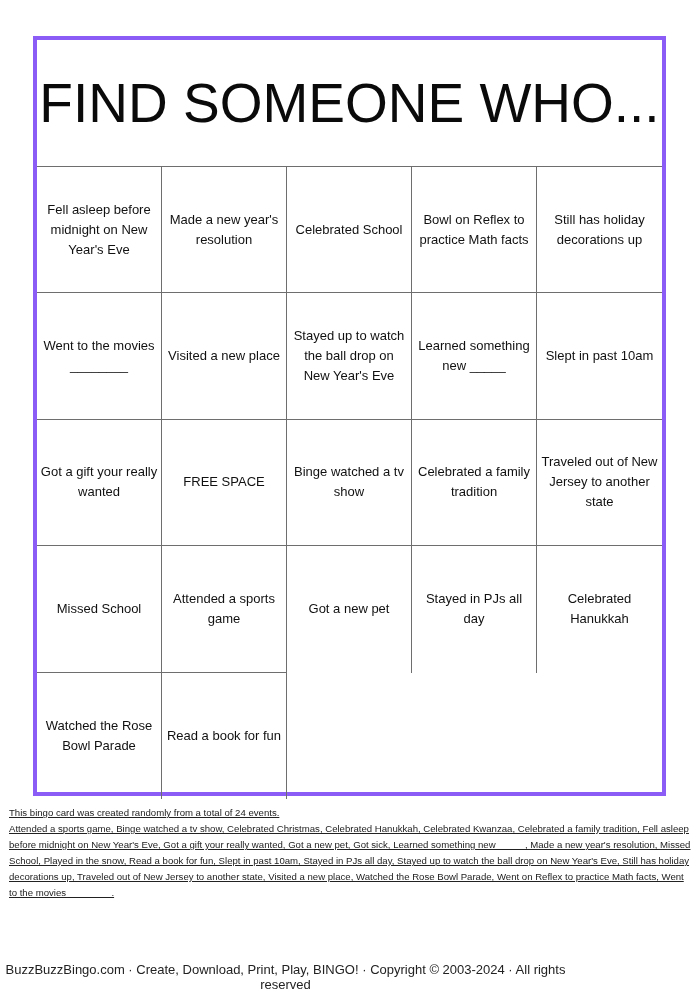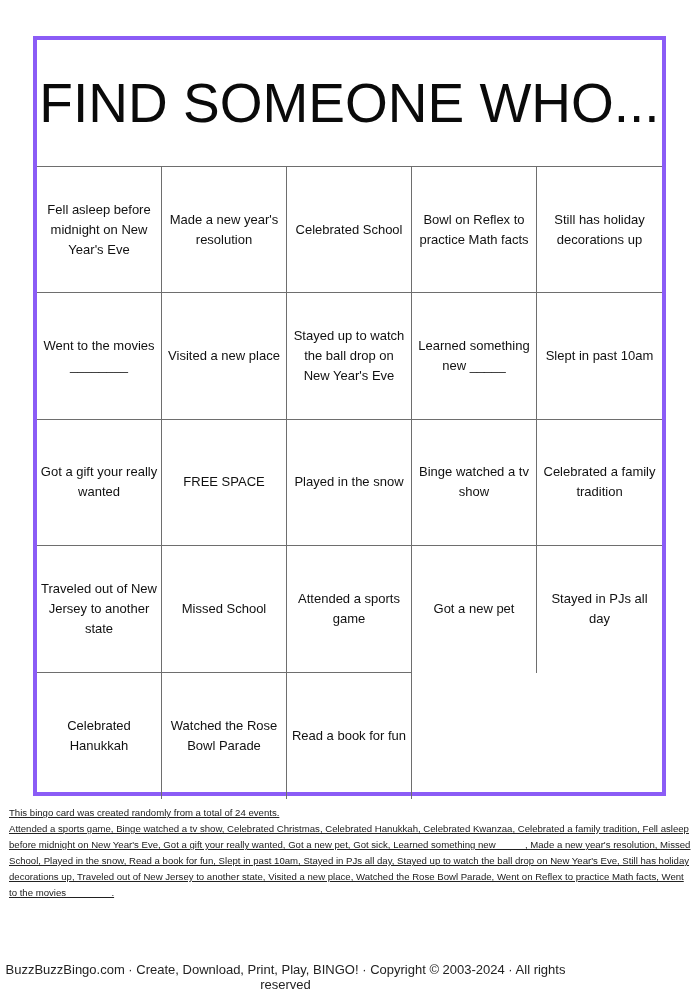--- a/index.html
+++ b/index.html
@@ -24,21 +24,20 @@
     <div class="cell">Celebrated School</div>
     <div class="cell">Bowl on Reflex to practice Math facts</div>
     <div class="cell">Still has holiday decorations up</div>
     <div class="cell">Went to the movies ________</div>
     <div class="cell">Visited a new place</div>
     <div class="cell">Stayed up to watch the ball drop on New Year's Eve</div>
     <div class="cell">Learned something new _____</div>
     <div class="cell">Slept in past 10am</div>
     <div class="cell">Got a gift your really wanted</div>
     <div class="cell">FREE SPACE</div>
-    <div class="cell">Played in the snow</div>
     <div class="cell">Binge watched a tv show</div>
     <div class="cell">Celebrated a family tradition</div>
     <div class="cell">Traveled out of New Jersey to another state</div>
     <div class="cell">Missed School</div>
     <div class="cell">Attended a sports game</div>
     <div class="cell">Got a new pet</div>
     <div class="cell">Stayed in PJs all day</div>
     <div class="cell">Celebrated Hanukkah</div>
     <div class="cell">Watched the Rose Bowl Parade</div>
     <div class="cell">Read a book for fun</div>

